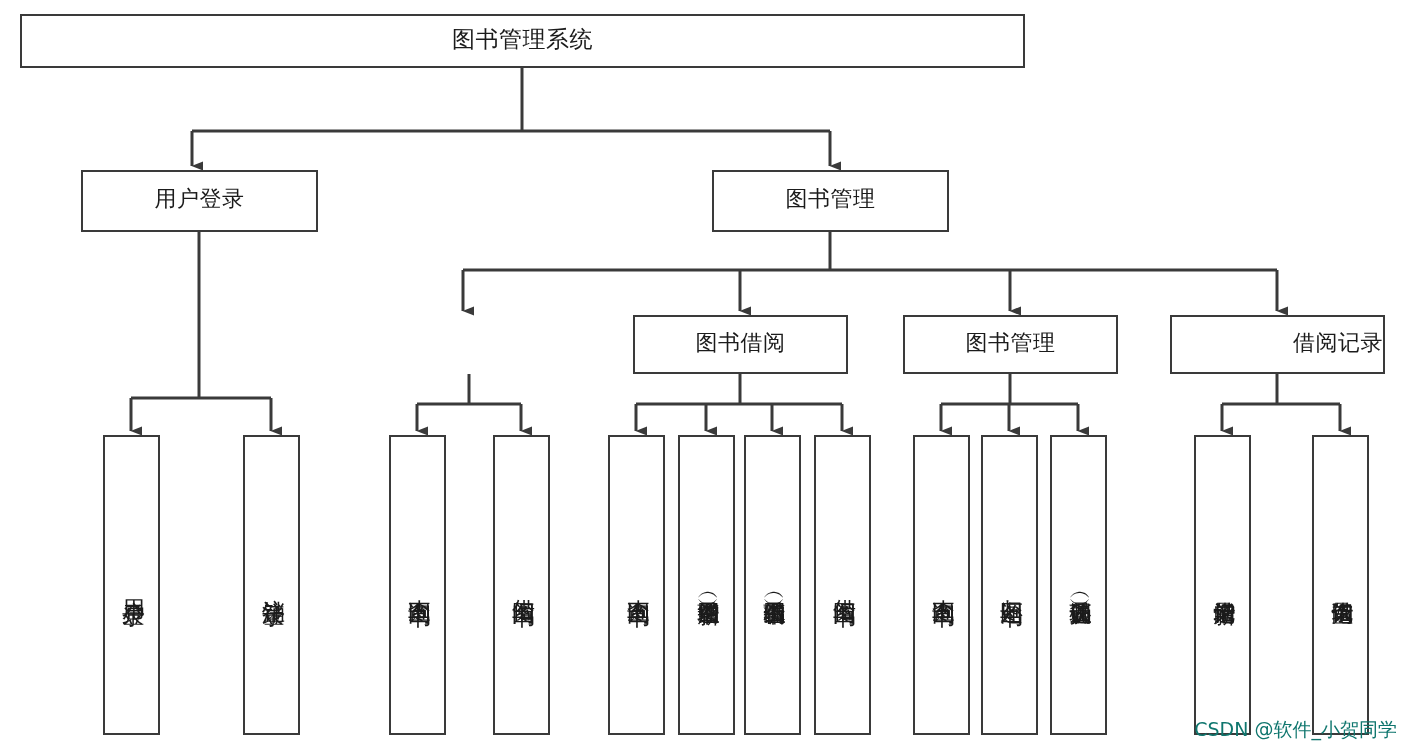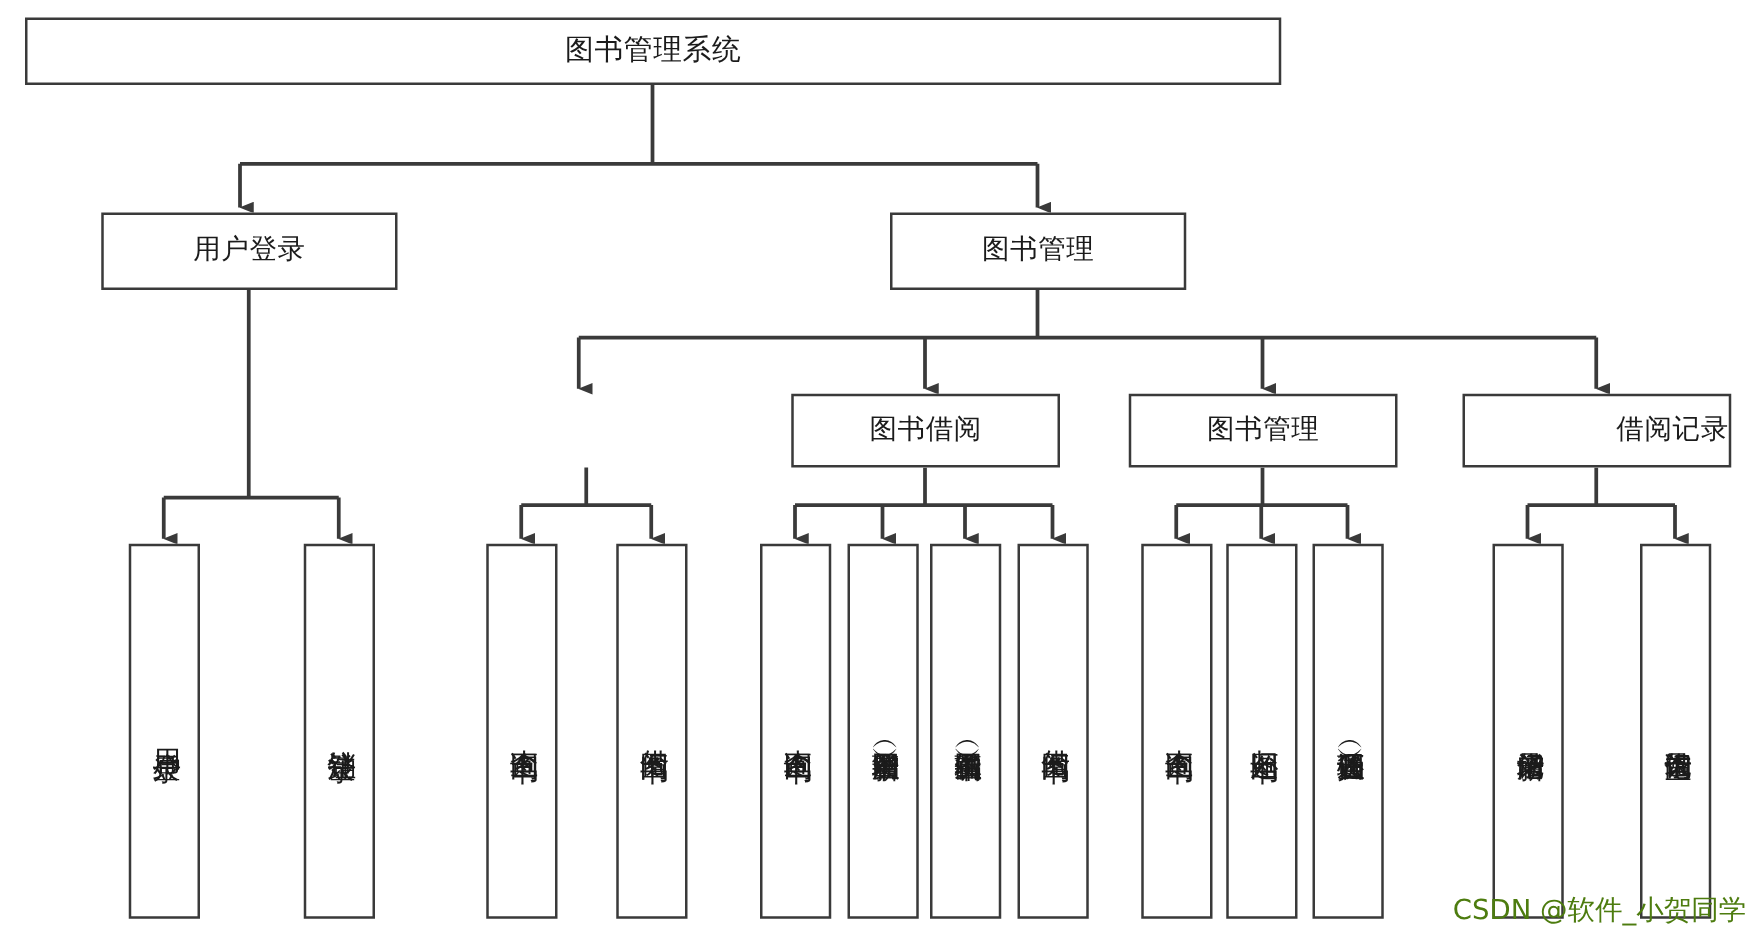--- a/index.html
+++ b/index.html
@@ -66,22 +66,22 @@
     max-height: 288px;
   }
   .node.vert.tight .lbl {
     font-size: 22px;
     letter-spacing: 0px;
   }
   .watermark {
     position: absolute;
     right: 8px;
     bottom: 4px;
-    font-size: 22px;
-    color: #4d7c0f;
+    font-size: 19px;
+    color: #0f766e;
     font-family: "DejaVu Sans", "Liberation Sans", sans-serif;
     white-space: nowrap;
     user-select: none;
     padding-left: 16px;
   }
 </style>
 </head>
 <body>
 
 <div id="canvas">

